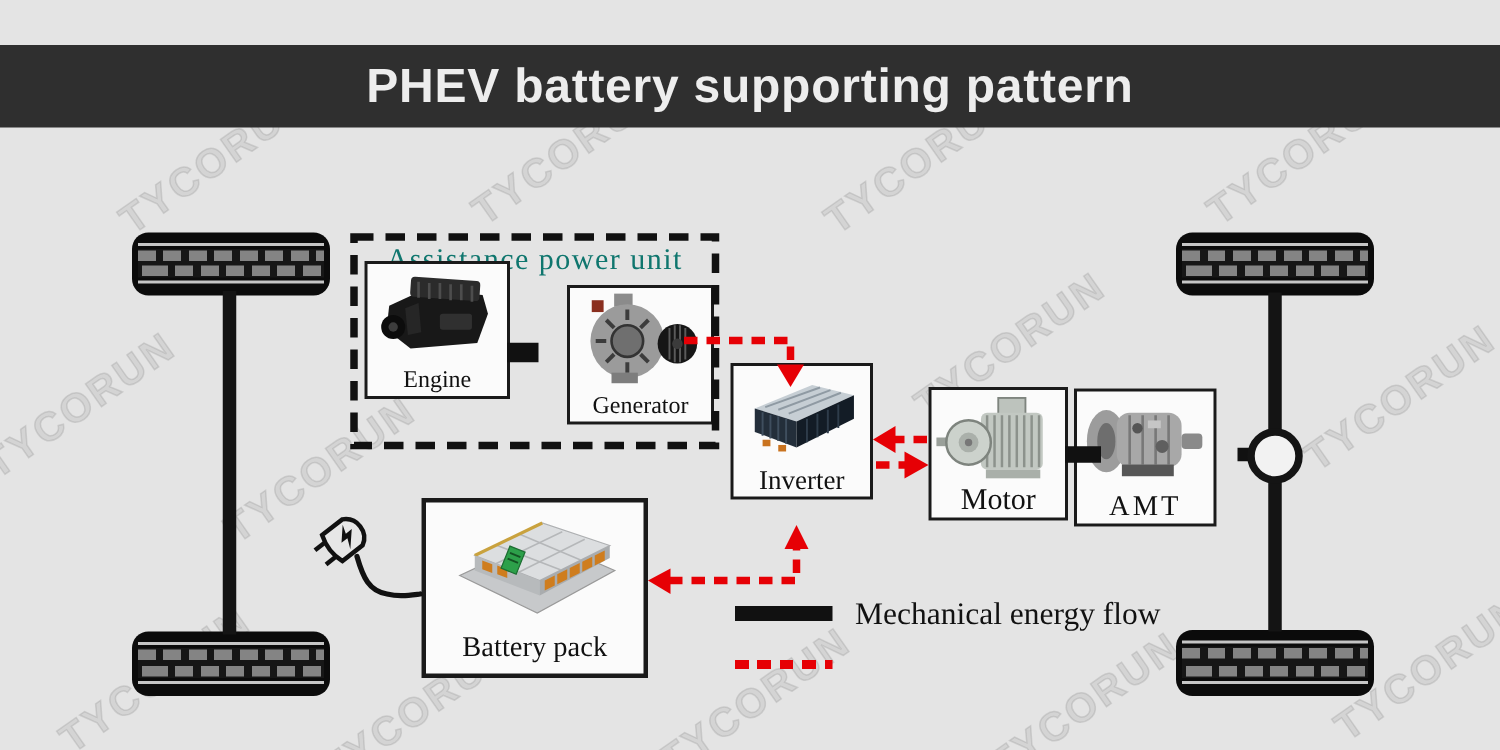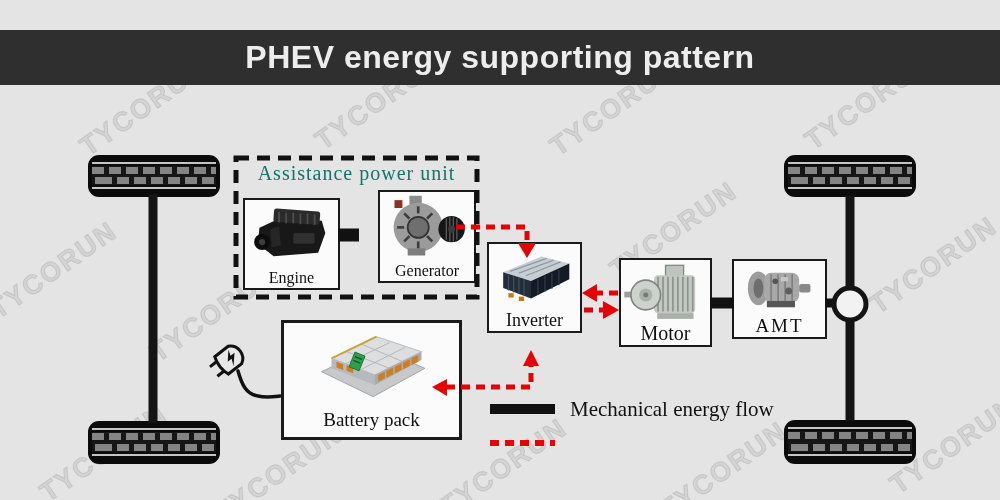--- a/index.html
+++ b/index.html
@@ -57,21 +57,21 @@
   <span class="wm" style="left:140px;top:298px">TYCORUN</span>
   <span class="wm" style="left:600px;top:215px">TYCORUN</span>
   <span class="wm" style="left:860px;top:250px">TYCORUN</span>
   <span class="wm" style="left:30px;top:438px">TYCORUN</span>
   <span class="wm" style="left:205px;top:458px">TYCORUN</span>
   <span class="wm" style="left:430px;top:452px">TYCORUN</span>
   <span class="wm" style="left:650px;top:455px">TYCORUN</span>
   <span class="wm" style="left:880px;top:430px">TYCORUN</span>
 
   <div class="titlebar">
-    <span>PHEV energy supporting pattern</span>
+    <span>PHEV battery supporting pattern</span>
   </div>
 
   <div class="wheel" style="left:88px;top:155px">
     <div class="rim-line t"></div>
     <div class="treads">
         <div class="trow r1"></div>
         <div class="trow r2"></div>
       </div>
     <div class="rim-line b"></div>
   </div>
@@ -132,21 +132,21 @@
         <path d="M-12 -11 L5 -11 A 12.5 12.5 0 0 1 5 11 L-12 11 Q-16 0 -12 -11 Z" fill="#e7e7e7" stroke="#111" stroke-width="3"></path>
         <line x1="-13" y1="-6" x2="-22" y2="-6" stroke="#111" stroke-width="3"></line>
         <line x1="-13" y1="6" x2="-22" y2="6" stroke="#111" stroke-width="3"></line>
         <path d="M3 -8 L-5 1 L0 1 L-3 8 L6 -2 L1 -2 Z" fill="#111"></path>
       </g>
     </g>
   </svg>
 
   <div class="apu-label">Assistance power unit</div>
 
-  <div class="comp" id="box-engine" style="left:243px;top:198px;width:97px;height:92px">
+  <div class="comp" id="box-engine" style="left:243px;top:174px;width:97px;height:92px">
     <div class="img">
       <svg viewBox="0 0 100 70" preserveAspectRatio="xMidYMid meet">
         <path d="M14 28 L40 16 L84 20 L88 34 L80 56 L30 60 L12 46 Z" fill="#181818"></path>
         <rect x="30" y="8" width="52" height="15" rx="3" fill="#2b2b2b" transform="rotate(4 56 15)"></rect>
         <g stroke="#4d4d4d" stroke-width="2">
           <line x1="36" y1="10" x2="36" y2="22"></line>
             <line x1="44" y1="11" x2="44" y2="23"></line>
           <line x1="52" y1="11" x2="52" y2="23"></line>
             <line x1="60" y1="12" x2="60" y2="24"></line>
           <line x1="68" y1="12" x2="68" y2="24"></line>
@@ -239,21 +239,21 @@
         </g>
         <circle cx="26" cy="40" r="18" fill="#ccd2cc" stroke="#7e847e" stroke-width="2"></circle>
         <circle cx="26" cy="40" r="8" fill="#aab0aa"></circle>
         <circle cx="26" cy="40" r="3" fill="#777"></circle>
         <rect x="40" y="62" width="44" height="7" fill="#a9afa9"></rect>
       </svg>
     </div>
     <div class="comp-label" style="font-size:20px">Motor</div>
   </div>
 
-  <div class="comp" id="box-amt" style="left:732px;top:259px;width:95px;height:80px">
+  <div class="comp" id="box-amt" style="left:716px;top:259px;width:95px;height:92px">
     <div class="img">
       <svg viewBox="0 0 100 74" preserveAspectRatio="xMidYMid meet">
         <ellipse cx="20" cy="36" rx="15" ry="24" fill="#9c9c9c"></ellipse>
         <ellipse cx="20" cy="36" rx="7" ry="14" fill="#6e6e6e"></ellipse>
         <rect x="28" y="14" width="50" height="42" rx="10" fill="#a8a8a8"></rect>
         <g stroke="#787878" stroke-width="2">
           <line x1="38" y1="16" x2="38" y2="54"></line>
             <line x1="48" y1="16" x2="48" y2="54"></line>
           <line x1="58" y1="16" x2="58" y2="54"></line>
             <line x1="68" y1="16" x2="68" y2="54"></line>
@@ -261,21 +261,21 @@
         <circle cx="44" cy="26" r="4" fill="#555"></circle>
           <circle cx="63" cy="40" r="5" fill="#5f5f5f"></circle>
         <rect x="52" y="20" width="10" height="6" fill="#c6c6c6"></rect>
         <rect x="78" y="30" width="16" height="12" rx="3" fill="#8a8a8a"></rect>
         <rect x="32" y="54" width="40" height="9" fill="#565656"></rect>
       </svg>
     </div>
     <div class="comp-label" style="font-size:19px;letter-spacing:2px">AMT</div>
   </div>
 
-  <div class="comp" id="box-battery" style="left:281px;top:320px;width:181px;height:120px">
+  <div class="comp" id="box-battery" style="left:281px;top:332px;width:151px;height:120px">
     <div class="img">
       <svg viewBox="0 0 140 96" preserveAspectRatio="xMidYMid meet">
         <polygon points="10,56 72,86 134,52 74,26" fill="#c7c9cb" stroke="#9a9a9a" stroke-width="1"></polygon>
         <polygon points="22,40 76,14 130,32 74,60" fill="#dcdee0" stroke="#aeb0b2" stroke-width="1"></polygon>
         <g stroke="#b5b7b9" stroke-width="1.2">
           <line x1="40" y1="32" x2="92" y2="52"></line>
             <line x1="58" y1="23" x2="110" y2="45"></line>
           <line x1="38" y1="47" x2="92" y2="21"></line>
             <line x1="56" y1="54" x2="110" y2="27"></line>
         </g>

